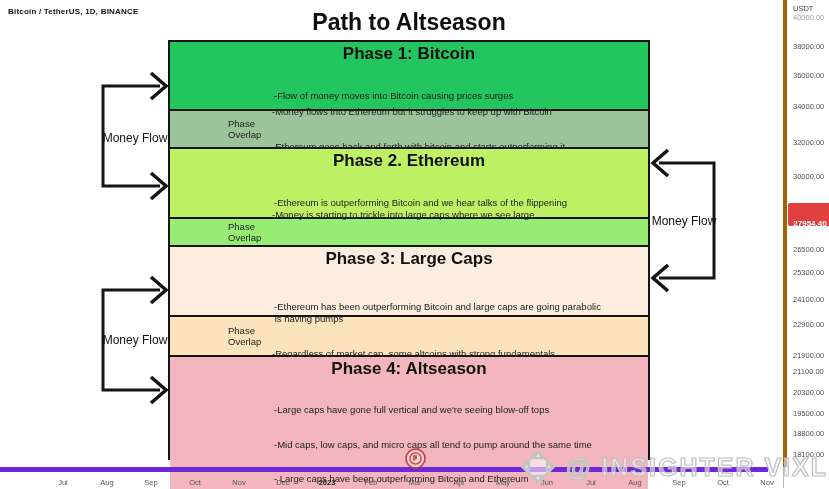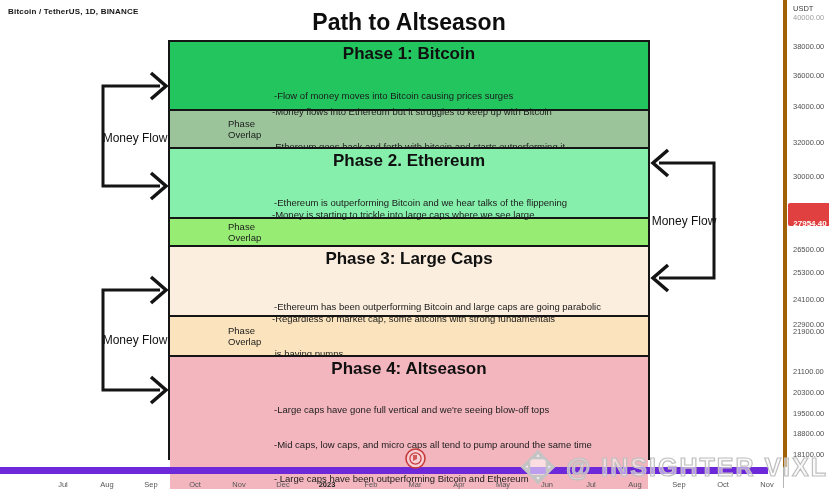--- a/index.html
+++ b/index.html
@@ -41,21 +41,21 @@
   .pa-unit { position:absolute; left:6px; top:4px; font-size:7.5px; color:#3c3c3c; }
   .tick { position:absolute; left:6px; font-size:7.5px; color:#4f4f4f; }
   .tick.faded { color:#a0a0a0; }
   .price-tag { position:absolute; left:1px; top:203px; width:44px; height:23px;
                border-radius:2px; color:#ffffff; text-align:center; }
   .price-tag .p { font-size:8px; font-weight:bold; padding-top:16px; line-height:9px; }
   .price-tag .t { font-size:7px; opacity:.92; line-height:8px; }
 
   
   .time-axis { position:absolute; left:0; top:467px; width:768px; height:22px;
-               border-top:7px solid #6d28d9; box-sizing:border-box; }
+               border-top:5px solid #6d28d9; box-sizing:border-box; }
   .month { position:absolute; top:6px; width:30px; text-align:center; font-size:7.5px; color:#555; }
   .month.year { font-weight:bold; color:#222; }
   .axis-corner { position:absolute; left:783px; top:467px; width:45px; height:21px;
                  border-left:1px solid #b5b5b5; }
 
   
   .wm { position:absolute; right:1px; bottom:1px; display:flex; align-items:center; gap:5px; }
   .wm-text { font-size:25px; font-weight:bold; letter-spacing:2px;
              color:rgba(245,245,245,0.55); -webkit-text-stroke:1.2px #bfbfbf; }
   .seal { position:absolute; left:404px; top:447px; }
@@ -85,21 +85,21 @@
           <div>Phase</div>
           <div>Overlap</div>
         </div>
         <div class="ov-body">
           <div>-Money flows into Ethereum but it struggles to keep up with Bitcoin</div>
           <div>-Ethereum goes back and forth with bitcoin and starts outperforming it</div>
         </div>
       </div>
     </div>
 
-    <div class="section" style="height: 70px; background: #86efac;">
+    <div class="section" style="height: 70px; background: #bef264;">
       <div class="phase-title">Phase 2. Ethereum</div>
       <div class="phase-body">
         <div>-Ethereum is outperforming Bitcoin and we hear talks of the flippening</div>
         <div>Phase</div>
       </div>
     </div>
 
     <div class="section" style="height: 28px; background: rgb(151, 237, 116);">
       <div class="overlap-row">
         <div class="ov-label">
@@ -120,22 +120,22 @@
       </div>
     </div>
 
     <div class="section" style="height: 40px; background: rgb(251, 228, 189);">
       <div class="overlap-row">
         <div class="ov-label">
           <div>Phase</div>
           <div>Overlap</div>
         </div>
         <div class="ov-body">
+          <div> is having pumps</div>
           <div>-Regardless of market cap, some altcoins with strong fundamentals</div>
-          <div> is having pumps</div>
         </div>
       </div>
     </div>
 
     <div class="section" style="flex: 1 1 0%; background: rgb(243, 182, 190);">
       <div class="phase-title">Phase 4: Altseason</div>
       <div class="phase-body" style="padding-top:2px">
         <div>-Large caps have gone full vertical and we're seeing blow-off tops</div>
         <div>-Mid caps, low caps, and micro caps all tend to pump around the same time</div>
         <div>- Large caps have been outperforming Bitcoin and Ethereum</div>
@@ -170,21 +170,21 @@
     <div class="tick faded" style="top:13px">40000.00</div>
     <div class="tick" style="top:42px">38000.00</div>
     <div class="tick" style="top:71px">36000.00</div>
     <div class="tick" style="top:102px">34000.00</div>
     <div class="tick" style="top:138px">32000.00</div>
     <div class="tick" style="top:172px">30000.00</div>
     <div class="tick" style="top:245px">26500.00</div>
     <div class="tick" style="top:268px">25300.00</div>
     <div class="tick" style="top:295px">24100.00</div>
     <div class="tick" style="top:320px">22900.00</div>
-    <div class="tick" style="top:327px">21900.00</div>
+    <div class="tick" style="top:351px">21900.00</div>
     <div class="tick" style="top:367px">21100.00</div>
     <div class="tick" style="top:388px">20300.00</div>
     <div class="tick" style="top:409px">19500.00</div>
     <div class="tick" style="top:429px">18800.00</div>
     <div class="tick" style="top:450px">18100.00</div>
     <div class="price-tag" style="background: rgb(224, 65, 64);">
       <div class="p">27954.40</div>
       <div class="t">08:38:29</div>
     </div>
   </div>

